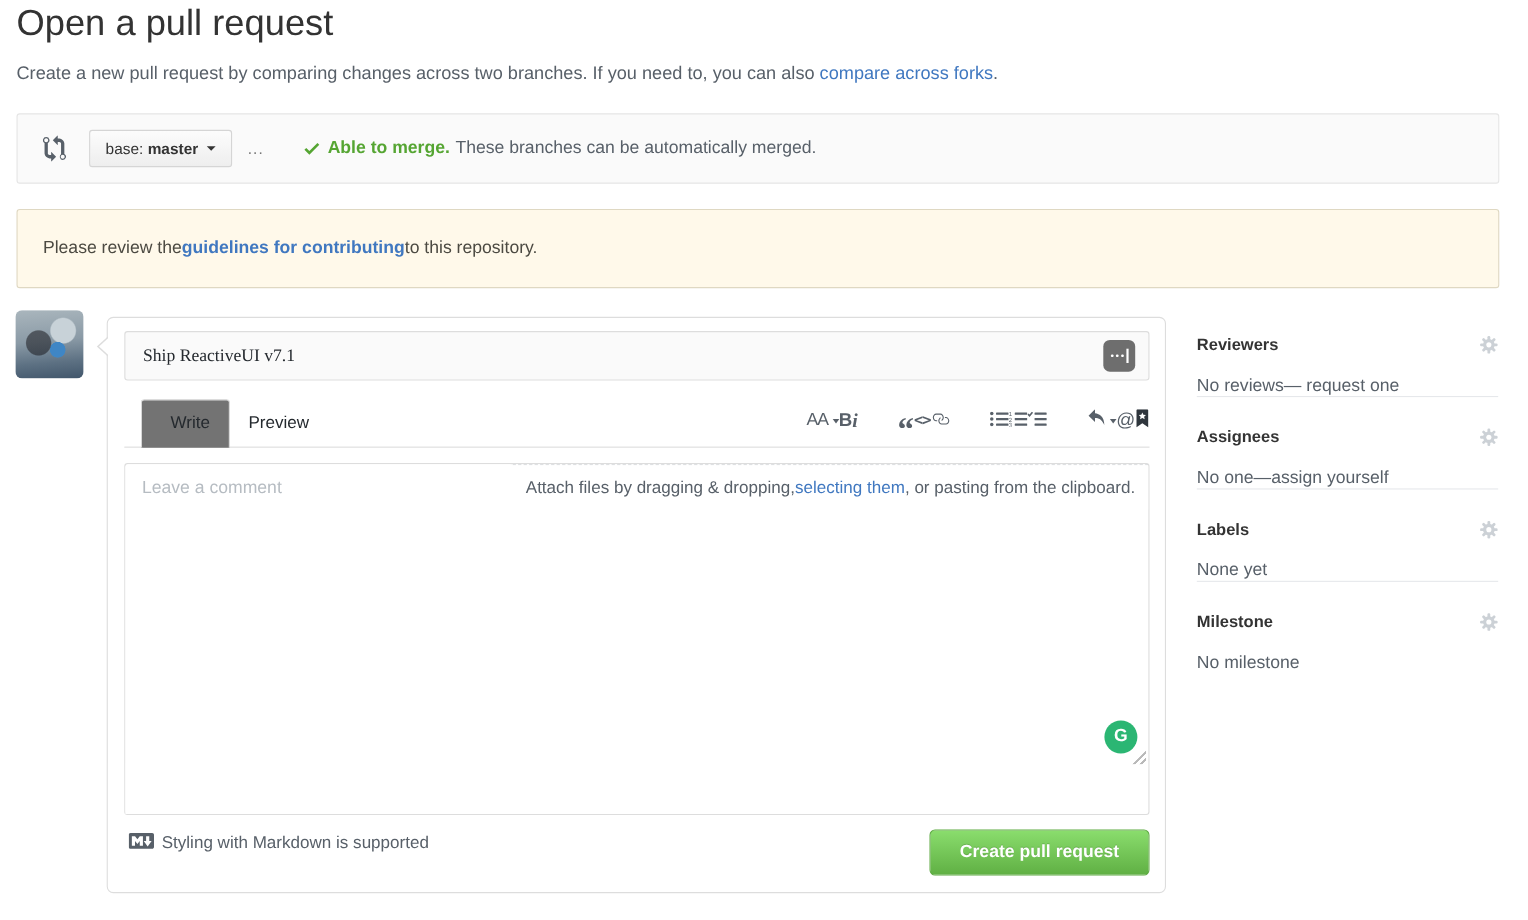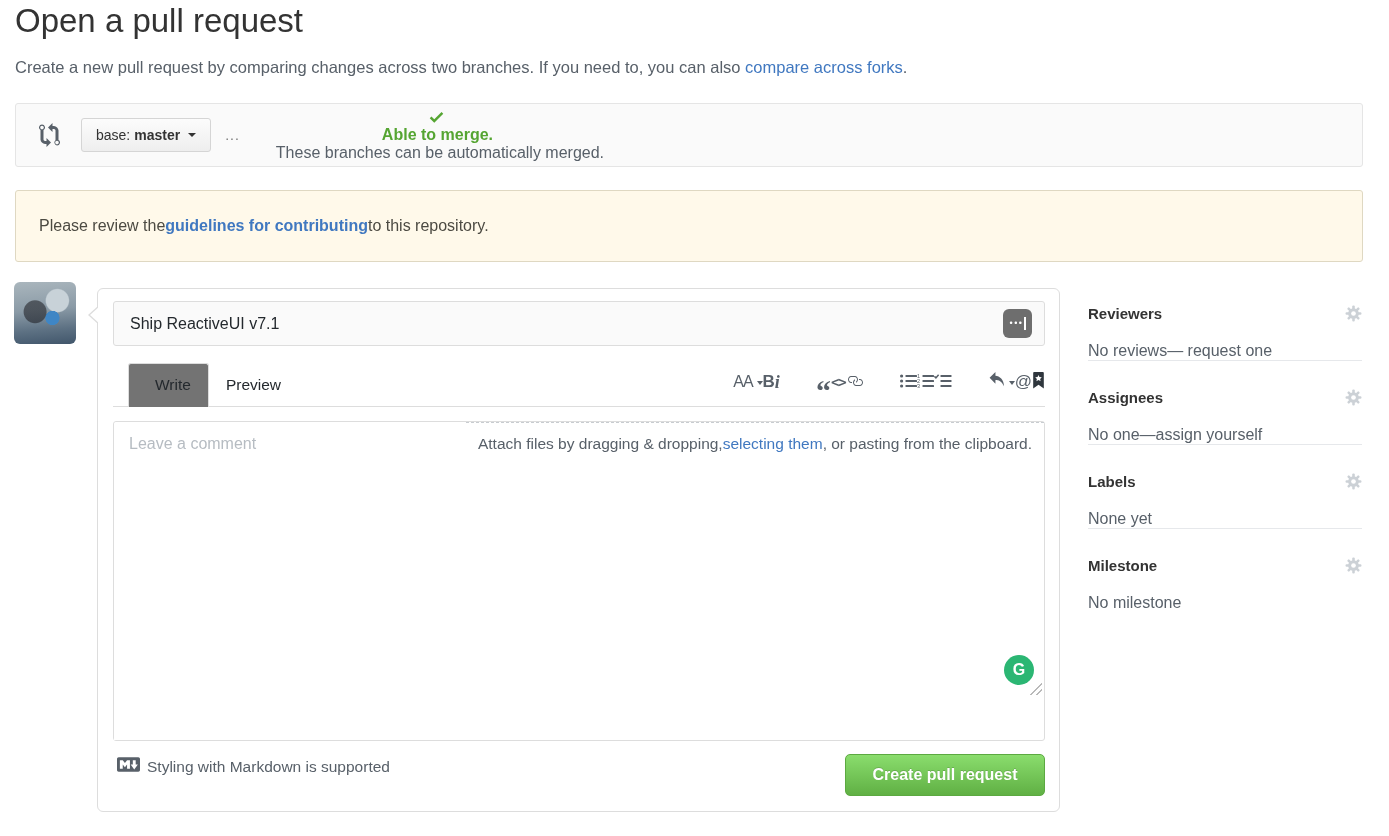--- a/index.html
+++ b/index.html
@@ -17,21 +17,21 @@
   .range-bar { position:absolute; left:15px; top:103px; width:1348px; height:64px;
     background:#fafafa; border:1px solid #e5e5e5; border-radius:3px;
     display:flex; align-items:center; padding:0 23px; }
   .git-compare-icon { display:flex; margin-right:21px; }
   .btn-select { display:inline-flex; align-items:center; font-family:inherit; font-size:14px; color:#333;
     background:linear-gradient(#fcfcfc,#eee); border:1px solid #d5d5d5; border-radius:3px;
     padding:8px 14px; cursor:pointer; }
   .btn-select strong { margin-left:4px; }
   .select-caret { width:0; height:0; border:4px solid transparent; border-top-color:#333; margin-left:8px; transform:translateY(2px); }
   .range-dots { color:#767676; font-size:14px; margin:0 14px; letter-spacing:1px; }
-  .merge-status { display:flex; align-items:center; margin-left:22px; font-size:16px;flex-direction:column; }
+  .merge-status { display:flex; align-items:center; margin-left:22px; font-size:16px; }
   .merge-check { display:flex; margin-right:7px; }
   .merge-ok { color:#55a532; font-weight:bold; margin-right:5px; }
   .merge-rest { color:#586069; }
 
   
   .flash-warn { position:absolute; left:15px; top:190px; width:1348px; height:72px;
     background:#fff9ea; border:1px solid #dfd8c2; border-radius:3px;
     display:flex; align-items:center; padding:0 23px; font-size:16px; color:#4c4a42; }
 
   
@@ -45,21 +45,21 @@
   
   .pr-card { position:absolute; left:97px; top:288px; width:963px; height:524px;
     background:#fff; border:1px solid #ddd; border-radius:6px; }
   .card-caret-outer, .card-caret-inner { position:absolute; width:0; height:0;
     border:9px solid transparent; border-left:none; }
   .card-caret-outer { left:-10px; top:17px; border-right:10px solid #ddd; }
   .card-caret-inner { left:-8px; top:17px; border-right:10px solid #fff; }
 
   .title-input { position:absolute; left:15px; top:12px; width:932px; height:45px;
     background:#fafafa; border:1px solid #ddd; border-radius:3px;
-    font-family:Liberation Sans, sans-serif; font-size:16px; color:#24292e; padding:0 76px 0 16px; outline:none; }
+    font-family:Liberation Serif, serif; font-size:16px; color:#24292e; padding:0 76px 0 16px; outline:none; }
   .ext-icon { position:absolute; left:905px; top:20px; width:29px; height:29px; border-radius:6px;
     background:#6e6e6e; display:flex; align-items:center; justify-content:center; cursor:pointer; }
   .ext-icon .dots3 { color:#fff; font-size:9px; letter-spacing:1.5px; line-height:1; transform:translateX(1px); }
   .ext-icon .cursor-bar { width:2px; height:13px; background:#fff; margin-left:2px; }
 
   
   .tabnav { position:absolute; left:15px; top:73px; width:932px; height:45px;
     border-bottom:1px solid #ddd; display:flex; align-items:flex-end; }
   .tabs { display:flex; margin-left:15px; height:100%; align-items:flex-end; }
   .tab { font-family:inherit; font-size:15.5px; color:#24292e; background:none; border:none;

